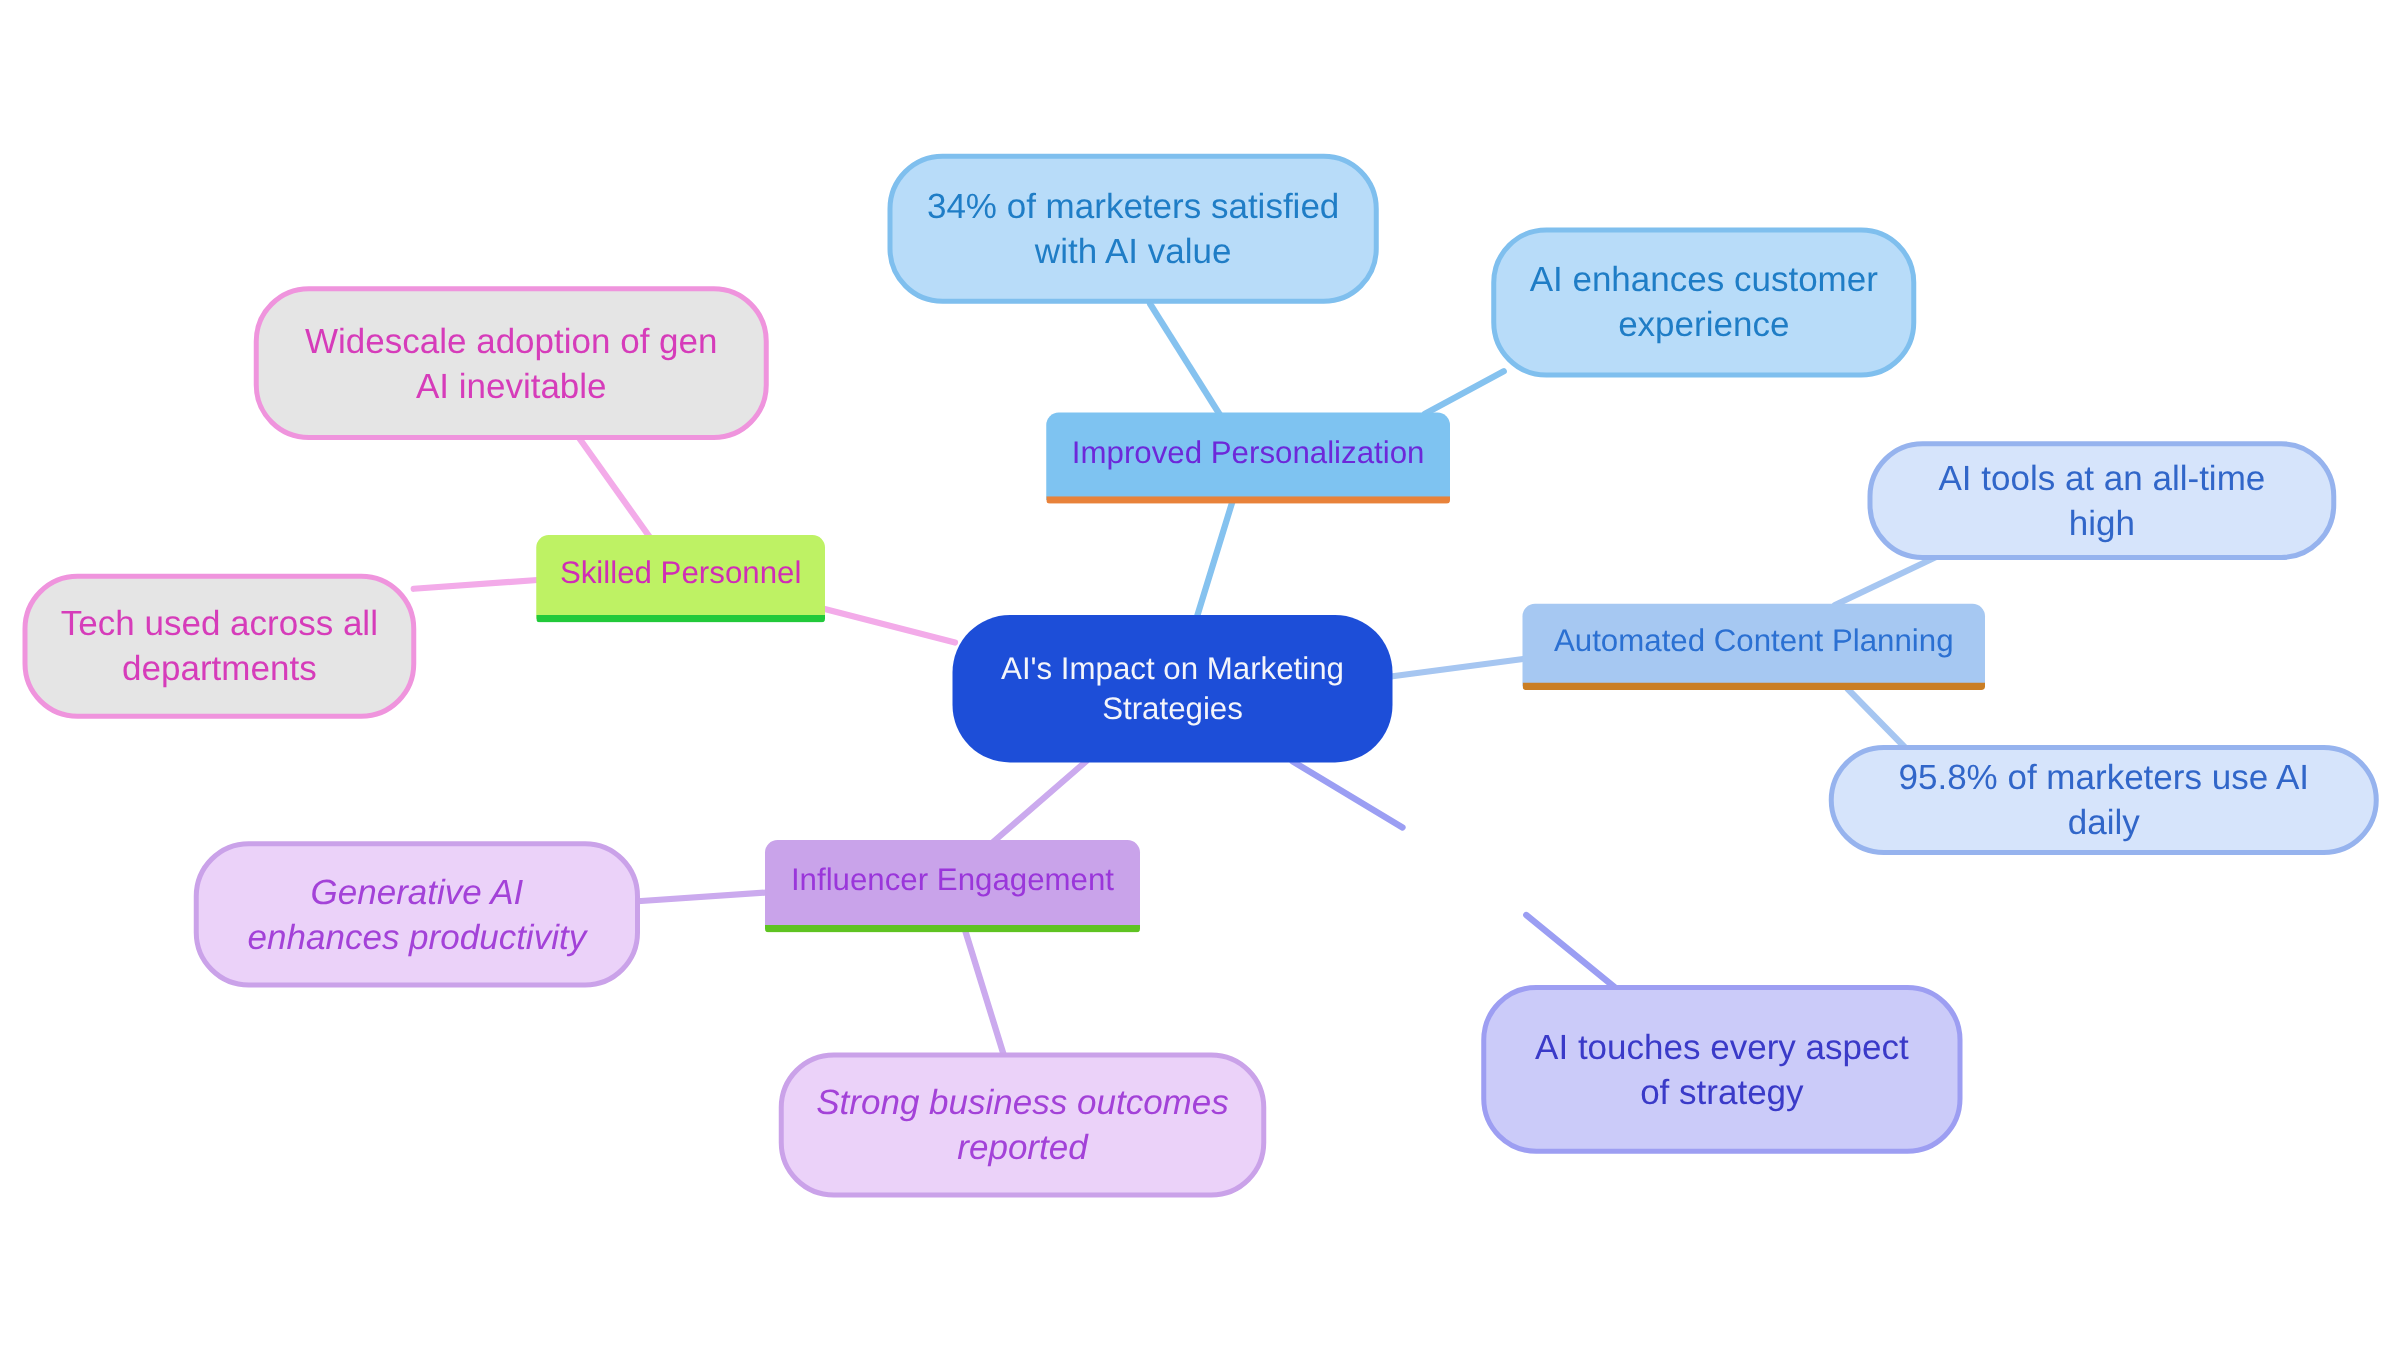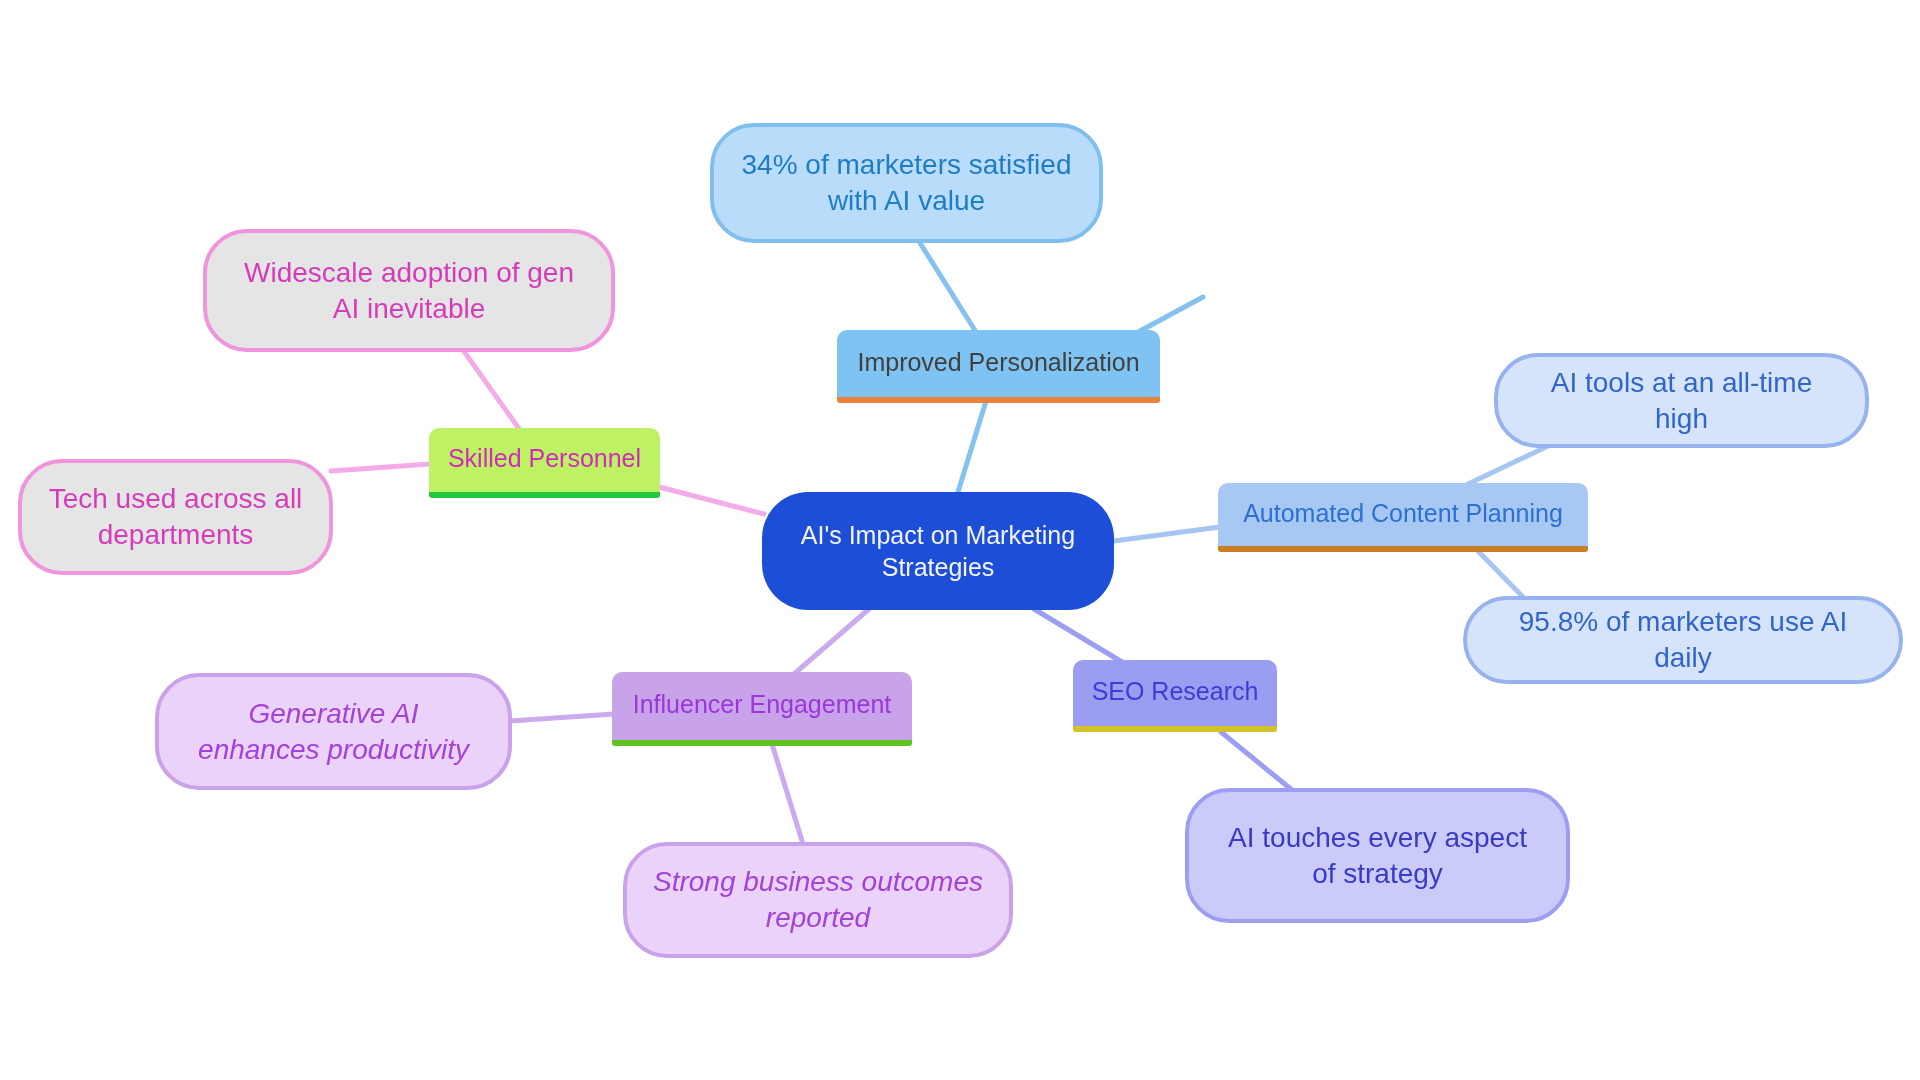--- a/index.html
+++ b/index.html
@@ -39,21 +39,21 @@
   }
   
   .branch {
     font-size: 25px;
     font-weight: 500;
     border-radius: 10px 10px 3px 3px;
     padding: 0 14px 4px 14px;
   }
   .branch.b-personalization {
     left: 837px; top: 330px; width: 323px; height: 73px;
-    background: #7ec3f1; color: #404040; border-bottom: 6px solid #e8823a;
+    background: #7ec3f1; color: #6d28d9; border-bottom: 6px solid #e8823a;
   }
   .branch.b-content {
     left: 1218px; top: 483px; width: 370px; height: 69px;
     background: #a6c8f2; color: #2b70d2; border-bottom: 6px solid #ca7e24;
   }
   .branch.b-seo {
     left: 1073px; top: 660px; width: 204px; height: 72px;
     background: #9b9df0; color: #3d3dd6; border-bottom: 6px solid #d3c32b;
   }
   .branch.b-influencer {
@@ -118,32 +118,32 @@
   <div class="node root">
     <span>AI's Impact on Marketing Strategies</span>
   </div>
 
   <div class="node branch b-personalization">
     <span>Improved Personalization</span>
   </div>
   <div class="node branch b-content">
     <span>Automated Content Planning</span>
   </div>
-  <div class="node branch b-seo">
-    <span>SEO Research</span>
-  </div>
   <div class="node branch b-influencer">
     <span>Influencer Engagement</span>
   </div>
   <div class="node branch b-skilled">
     <span>Skilled Personnel</span>
   </div>
 
   <div class="node leaf blue l-satisfied">
     <span>34% of marketers satisfied with AI value</span>
+  </div>
+  <div class="node leaf blue l-experience">
+    <span>AI enhances customer experience</span>
   </div>
 
   <div class="node leaf pale l-tools">
     <span>AI tools at an all-time high</span>
   </div>
   <div class="node leaf pale l-daily">
     <span>95.8% of marketers use AI daily</span>
   </div>
 
   <div class="node leaf peri l-touches">

